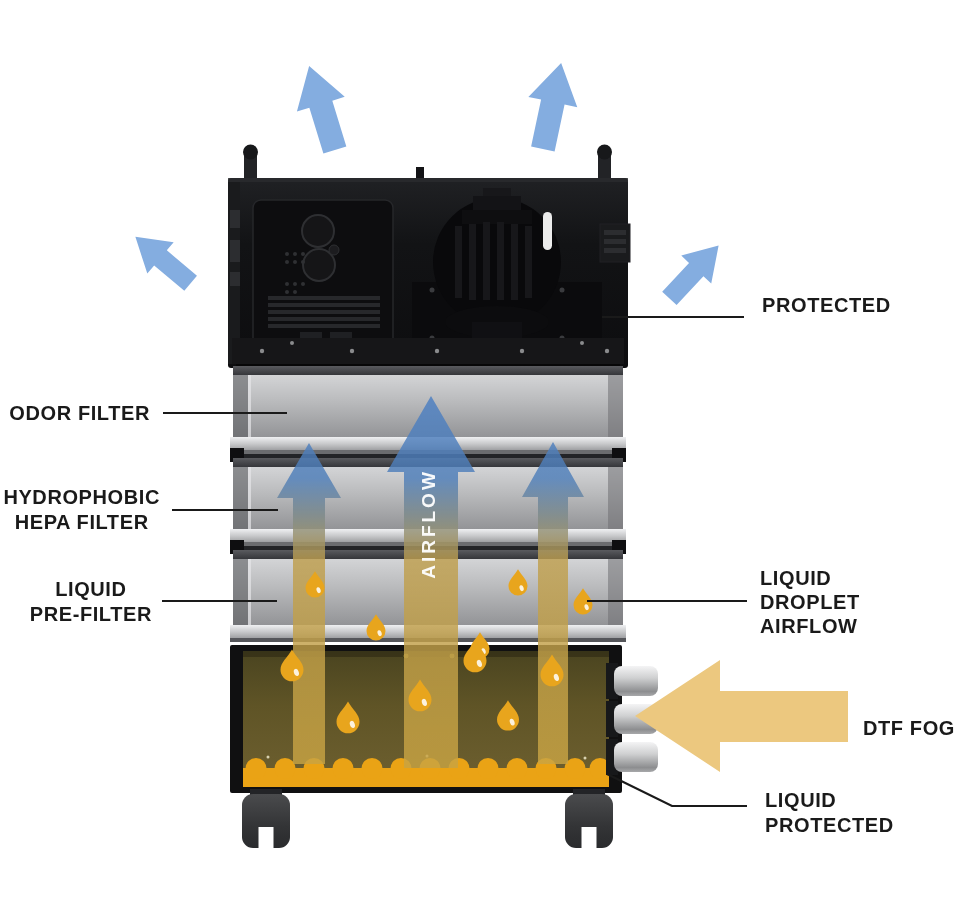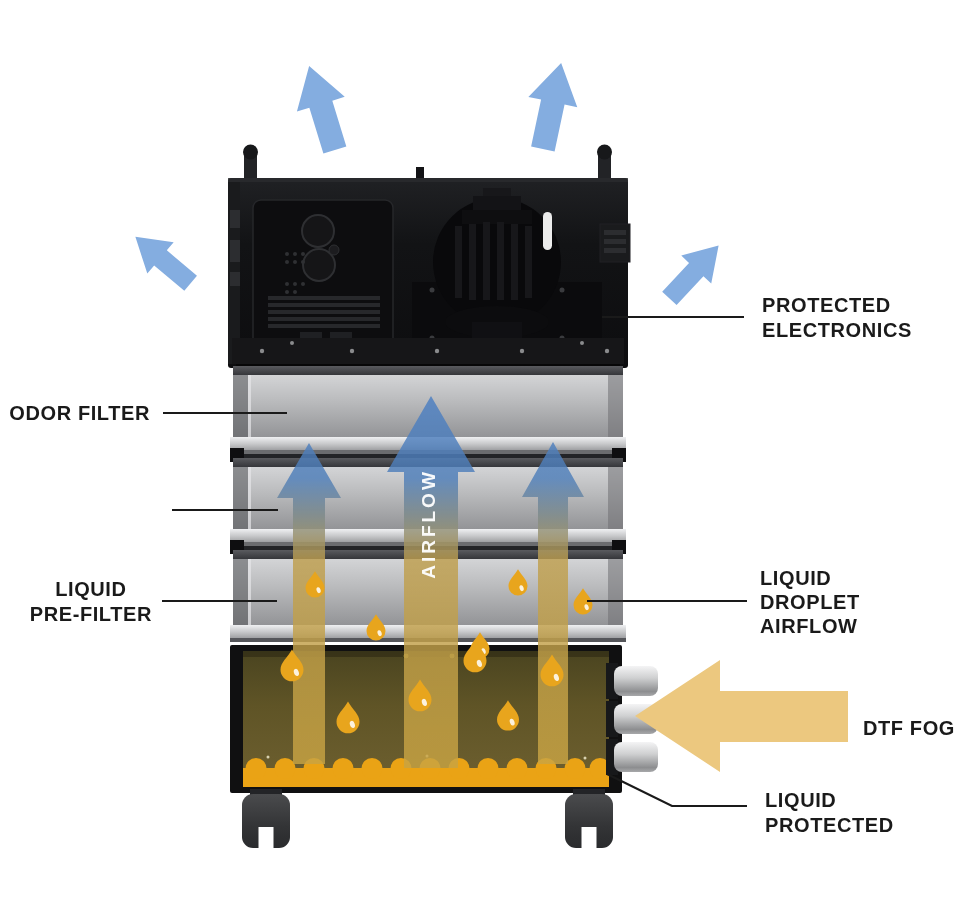--- a/index.html
+++ b/index.html
@@ -303,27 +303,30 @@
     <line x1="172" y1="510" x2="278" y2="510"></line>
     <line x1="162" y1="601" x2="277" y2="601"></line>
     <line x1="602" y1="317" x2="744" y2="317"></line>
     <line x1="587" y1="601" x2="747" y2="601"></line>
     <polyline points="607,774 672,806 747,806"></polyline>
   </g>
 </svg>
 
   <div class="lbl" style="left:762px;top:293px;line-height:25px;">
     <span>PROTECTED</span>
-    <span>ELECTRONICS</span>
   </div>
 
   <div class="lbl right" style="right:830px;top:401px;">
     <span>ODOR FILTER</span>
   </div>
 
+  <div class="lbl right" style="right:820px;top:485px;line-height:25px;">
+    <span>HYDROPHOBIC</span>
+    <span>HEPA FILTER</span>
+  </div>
 
   <div class="lbl right" style="right:828px;top:577px;line-height:25px;">
     <span>LIQUID</span>
     <span>PRE-FILTER</span>
   </div>
 
   <div class="lbl" style="left:760px;top:566px;line-height:24px;">
     <span>LIQUID</span>
     <span>DROPLET</span>
     <span>AIRFLOW</span>

